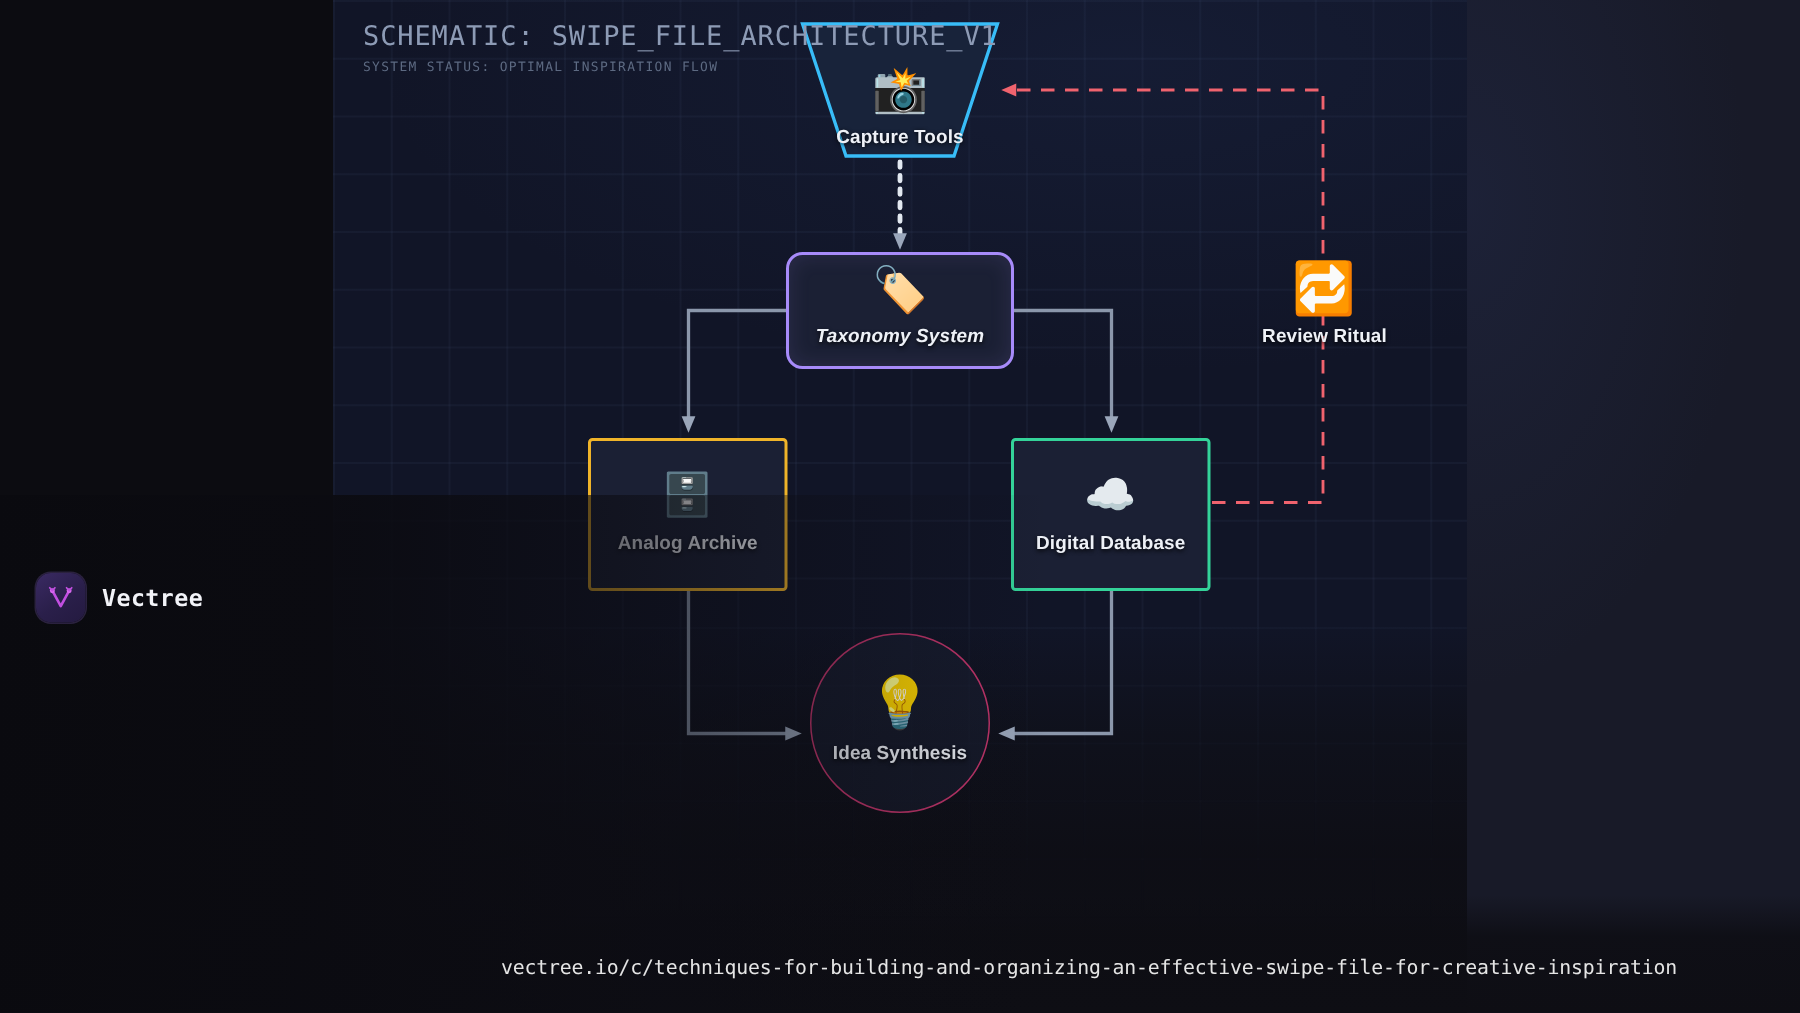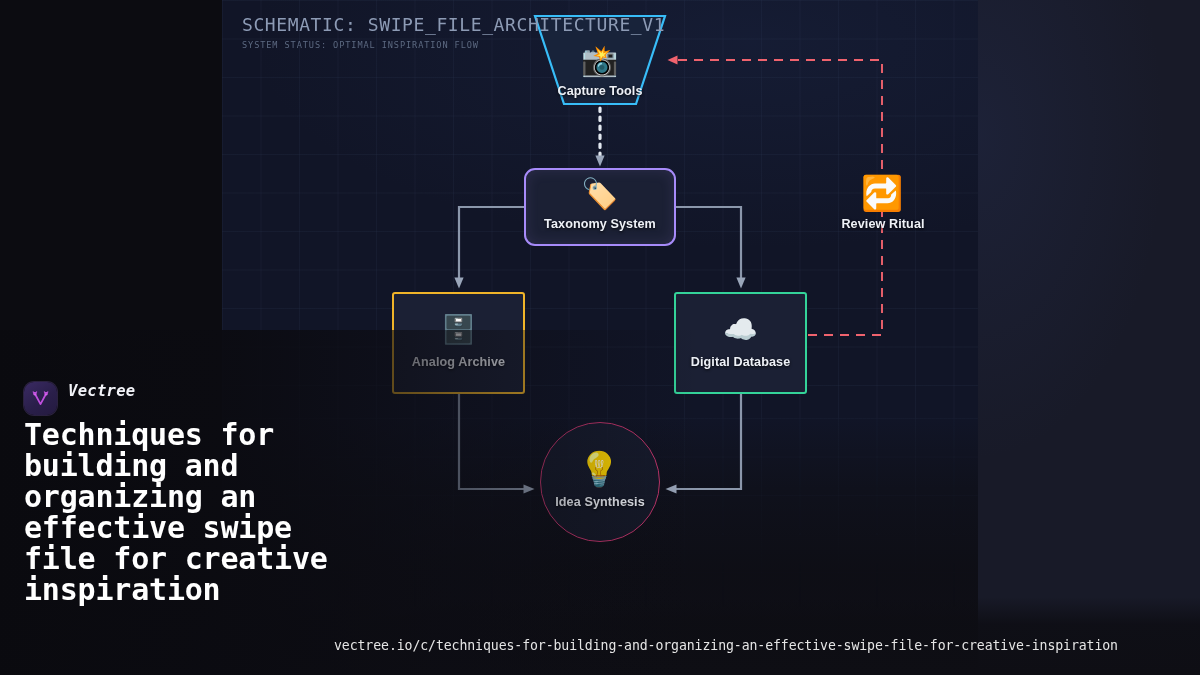--- a/index.html
+++ b/index.html
@@ -132,21 +132,21 @@
   #node-capture .node-label { margin-top:8px; }
 
   
   #node-taxonomy {
     left:524px; top:168px; width:152px; height:78px;
     border:2px solid #a78bfa; border-radius:11px;
     background:#1b2034;
     box-shadow:0 0 14px rgba(167,139,250,0.13) inset;
   }
   #node-taxonomy .node-emoji { font-size:30px; margin-top:-4px; }
-  #node-taxonomy .node-label { margin-top:8px; }
+  #node-taxonomy .node-label { margin-top:8px;font-style:italic; }
 
   
   #node-analog {
     left:392px; top:292px; width:133px; height:102px;
     border:2px solid #f0b429; border-radius:3px;
     background:#1b2034;
   }
   #node-analog .node-emoji { font-size:28px; margin-top:-2px; }
   #node-analog .node-label { margin-top:11px; }
 
@@ -177,21 +177,21 @@
 
   
   #overlay-scrim {
     position:absolute; left:0; top:330px; width:700px; height:345px;
     background:linear-gradient(to right, rgba(10,10,15,0.97) 0%, rgba(11,11,17,0.92) 34%, rgba(12,12,19,0.55) 62%, rgba(12,12,19,0.0) 100%);
     z-index:7; pointer-events:none;
   }
 
   #brand {
     position:absolute; left:24px; top:382px; z-index:9;
-    display:flex; align-items:flex-start; gap:11px;font-style:italic;
+    display:flex; align-items:center; gap:11px;
   }
   #brand-logo {
     width:33px; height:33px; border-radius:10px;
     background:linear-gradient(145deg,#3a2a63 0%, #2a1f4a 55%, #241a40 100%);
     box-shadow:0 0 0 1px rgba(160,120,230,0.22);
     display:flex; align-items:center; justify-content:center;
   }
   #brand-name {
     font-family:"DejaVu Sans Mono","Liberation Mono",monospace;
     font-weight:bold; font-size:15.5px;
@@ -309,19 +309,18 @@
         <path d="M5.6 6.6 L12 18.4 L18.4 6.6" fill="none" stroke="#c14fe0" stroke-width="2" stroke-linecap="round" stroke-linejoin="round"></path>
         <circle cx="5.6" cy="6.6" r="1.9" fill="#d96af0"></circle>
         <circle cx="18.4" cy="6.6" r="1.9" fill="#d96af0"></circle>
         <path d="M3.6 4.4 L5.6 6.6 M7.6 4.4 L5.6 6.6" stroke="#c14fe0" stroke-width="1.3" stroke-linecap="round"></path>
         <path d="M16.4 4.4 L18.4 6.6 M20.4 4.4 L18.4 6.6" stroke="#c14fe0" stroke-width="1.3" stroke-linecap="round"></path>
       </svg>
     </div>
     <div id="brand-name">Vectree</div>
   </div>
 
-  <div id="headline">Techniques for building and organizing an effective swipe file for creative inspiration</div>
 
   <div id="bottom-dark"></div>
 
   <div id="footer-url">vectree.io/c/techniques-for-building-and-organizing-an-effective-swipe-file-for-creative-inspiration</div>
 
 </div>
 
 </body></html>

